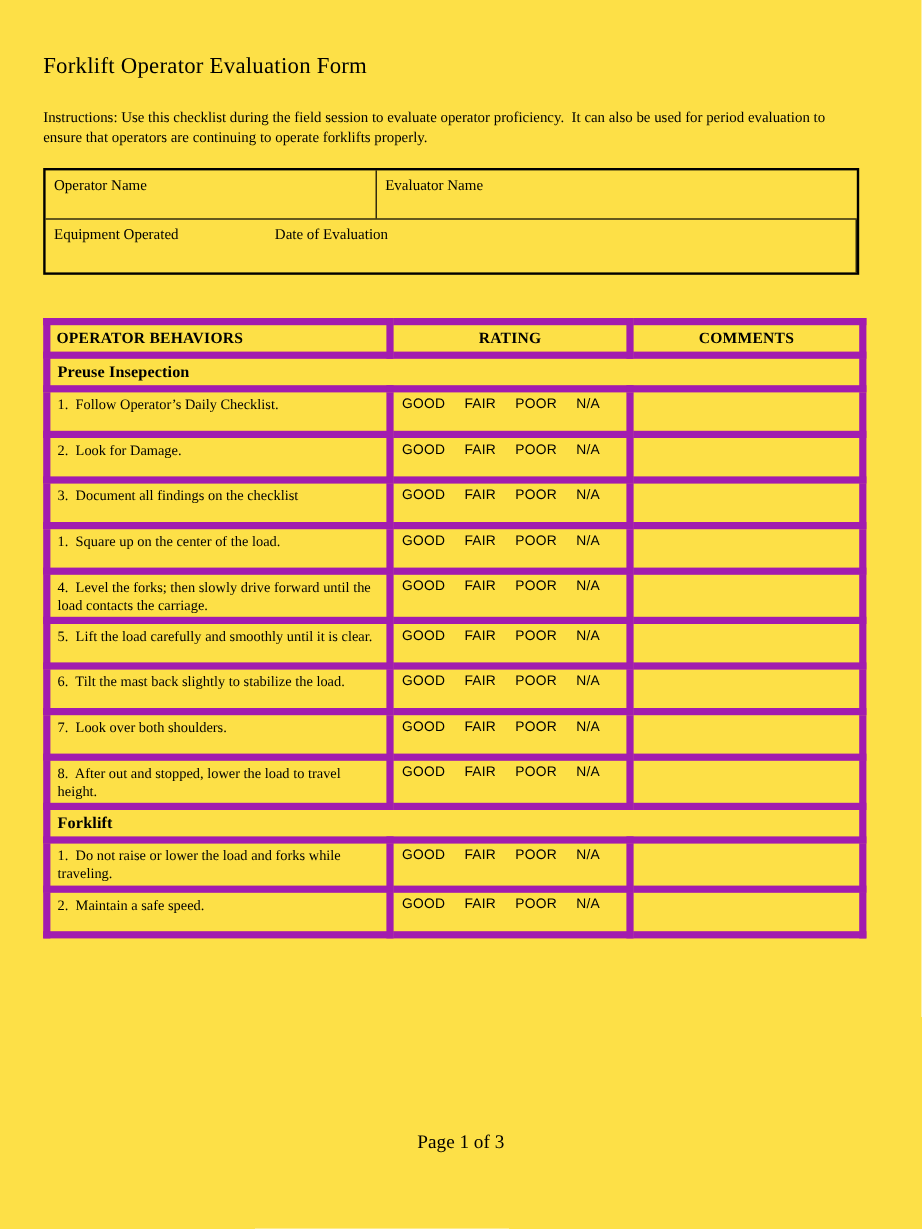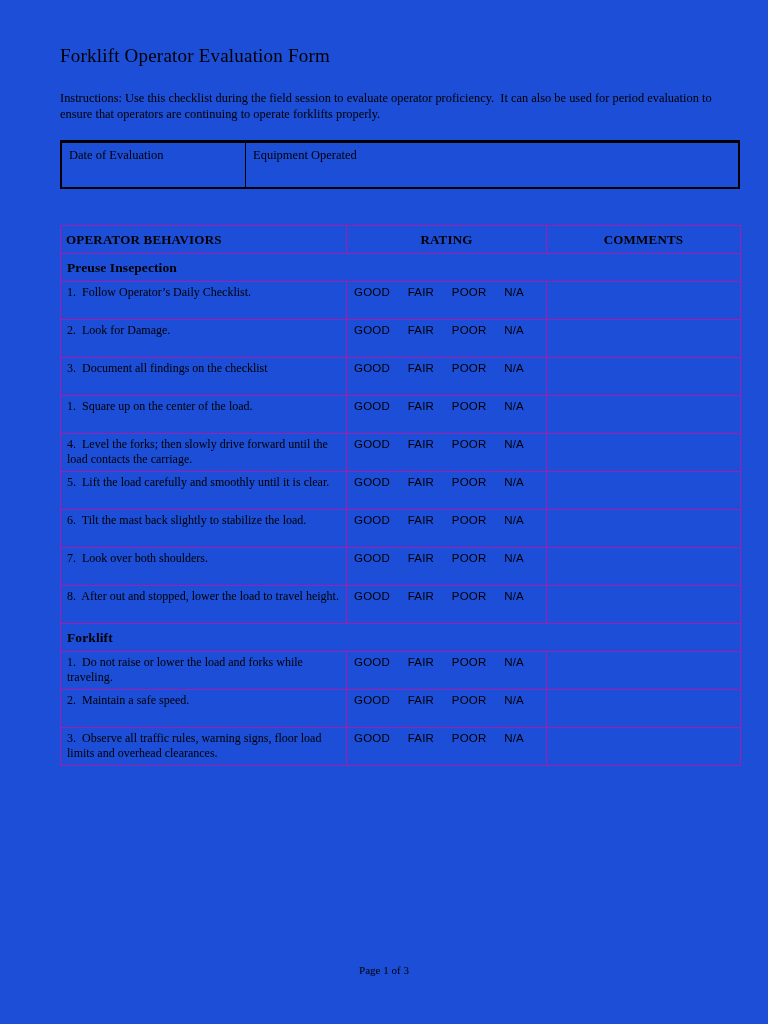--- a/index.html
+++ b/index.html
@@ -1,24 +1,24 @@
 <!DOCTYPE html>
 <html><head>
 <meta charset="utf-8">
 <style>
   * { box-sizing: border-box; }
   html, body { margin: 0; padding: 0; background: #ffffff; }
   .page {
     position: relative;
     width: 768px;
     height: 1024px;
-    background: #1d4ed8;
+    background: #fde047;
     font-family: "Liberation Serif", serif;
     color: #000000;
-    padding: 46px 44px 0 60px;
+    padding: 46px 44px 0 36px;
     overflow: hidden;
   }
   .doc-title {
     margin: 0;
     font-size: 19px;
     line-height: 20px;
     font-weight: 400;
     letter-spacing: 0.2px;
   }
   .instructions {
@@ -40,21 +40,21 @@
   .info-cell { padding: 5px 7px; font-size: 12.5px; line-height: 15px; }
   .info-cell.first { border-right: 1px solid #000; }
   
   .eval-table {
     margin-top: 36px;
     width: 680px;
     border-collapse: collapse;
     table-layout: fixed;
   }
   .eval-table th, .eval-table td {
-    border: 1px solid #a21caf;
+    border: 6px solid #a21caf;
     vertical-align: top;
     overflow: hidden;
   }
   .eval-table thead th {
     height: 28px;
     font-size: 13px;
     font-weight: 700;
     text-align: center;
     vertical-align: middle;
     padding: 3px 5px;
@@ -76,41 +76,49 @@
     justify-content: space-between;
     padding: 1px 16px 0 1px;
     font-family: Liberation Sans, sans-serif;
     font-size: 11.5px;
     letter-spacing: 0.2px;
   }
   .page-footer {
     position: absolute;
     left: 0;
     right: 0;
-    top: 964px;
+    top: 944px;
     text-align: center;
-    font-size: 11px;
+    font-size: 16px;
   }
 </style>
 </head>
 <body>
 
 <div class="page">
 
   <h1 class="doc-title">Forklift Operator Evaluation Form</h1>
 
   <p class="instructions">Instructions: Use this checklist during the field session to evaluate operator proficiency.  It can also be used for period evaluation to ensure that operators are continuing to operate forklifts properly.</p>
 
   <div class="info-table">
+    <div class="info-row info-row-1">
+      <div class="info-cell first">
+        <span>Operator Name</span>
+      </div>
+      <div class="info-cell">
+        <span>Evaluator Name</span>
+      </div>
+    </div>
     <div class="info-row info-row-2">
+      <div class="info-cell">
+        <span>Equipment Operated</span>
+      </div>
       <div class="info-cell first">
         <span>Date of Evaluation</span>
-      </div>
-      <div class="info-cell">
-        <span>Equipment Operated</span>
       </div>
     </div>
   </div>
 
   <table class="eval-table">
     <colgroup>
       <col style="width:286px">
       <col style="width:200px">
       <col style="width:194px">
     </colgroup>
@@ -253,30 +261,18 @@
           <td class="cell-rating">
             <div class="rating-wrap">
               <span>GOOD</span>
               <span>FAIR</span>
               <span>POOR</span>
               <span>N/A</span>
             </div>
           </td>
           <td class="cell-comments"></td>
         </tr>
-        <tr class="item-row">
-          <td class="cell-behavior">3.  Observe all traffic rules, warning signs, floor load limits and overhead clearances.</td>
-          <td class="cell-rating">
-            <div class="rating-wrap">
-              <span>GOOD</span>
-              <span>FAIR</span>
-              <span>POOR</span>
-              <span>N/A</span>
-            </div>
-          </td>
-          <td class="cell-comments"></td>
-        </tr>
       </tbody>
   </table>
 
   <div class="page-footer">Page 1 of 3</div>
 
 </div>
 
 </body></html>

